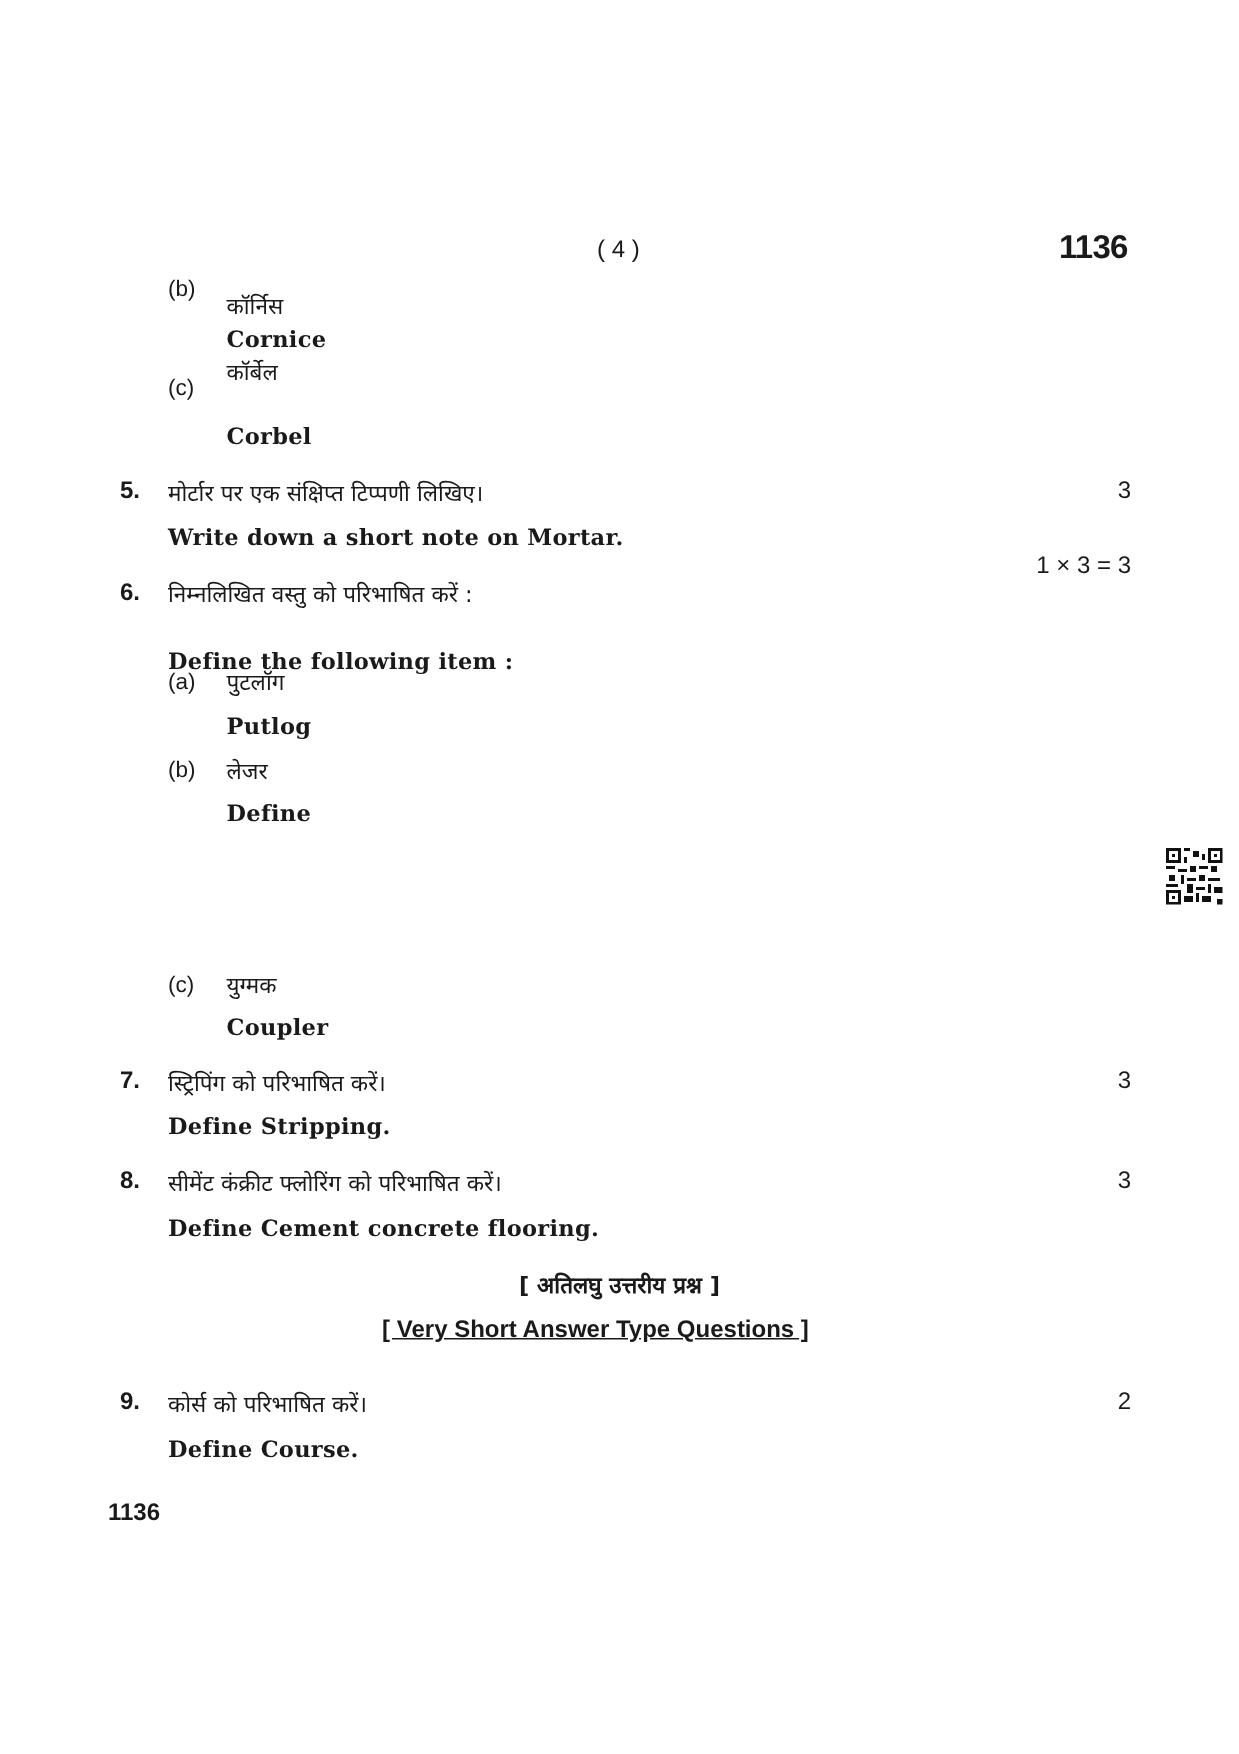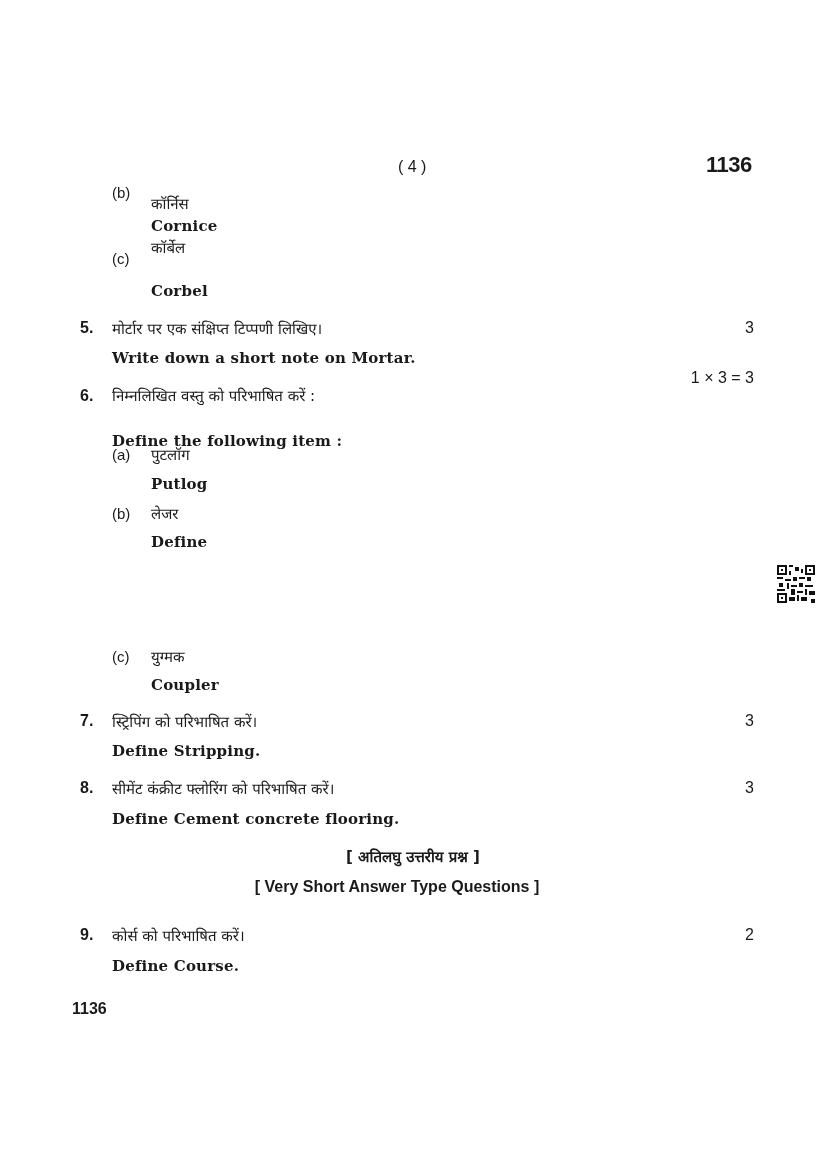--- a/index.html
+++ b/index.html
@@ -12,21 +12,21 @@
     .page-num { left: 398px; top: 158px; font-family: "Liberation Sans", sans-serif; font-size: 16px; }
     .paper-code-top { left: 706px; top: 152px; font-family: "Liberation Sans", sans-serif; font-weight: bold; font-size: 22px; letter-spacing: -0.5px; }
     .paper-code-bottom { left: 72px; top: 1000px; font-family: "Liberation Sans", sans-serif; font-weight: bold; font-size: 16px; }
     .qnum { font-family: "Liberation Sans", sans-serif; font-weight: bold; font-size: 16px; }
     .hindi { font-family: "DejaVu Sans", sans-serif; font-size: 15px; }
     .eng { font-family: "DejaVu Serif", serif; font-size: 15px; letter-spacing: 0.2px; font-weight: bold; }
     .label { font-family: "Liberation Sans", sans-serif; font-size: 15px; }
     .marks { font-family: "Liberation Sans", sans-serif; font-size: 16px; }
     .marks-right { right: 72px; }
     .section-hi { font-family: "DejaVu Sans", sans-serif; font-weight: bold; font-size: 15px; left: 0; width: 826px; text-align: center; }
-    .section-en { font-family: "Liberation Sans", sans-serif; font-weight: bold; font-size: 16px; left: 0; width: 794px; text-align: center; }
+    .section-en { font-family: "Liberation Sans", sans-serif; font-weight: bold; font-size: 16px; left: 0; width: 794px; text-align: center; text-decoration: underline; }
     .qr { left: 777px; top: 565px; width: 38px; height: 38px; }
   </style>
 </head>
 <body>
 
 <div class="abs page-num">( 4 )</div>
 <div class="abs paper-code-top">1136</div>
 
 <div class="abs label" style="left:112px; top:184px;">(b)</div>
 <div class="abs hindi" style="left:151px; top:193px;">कॉर्निस</div>

